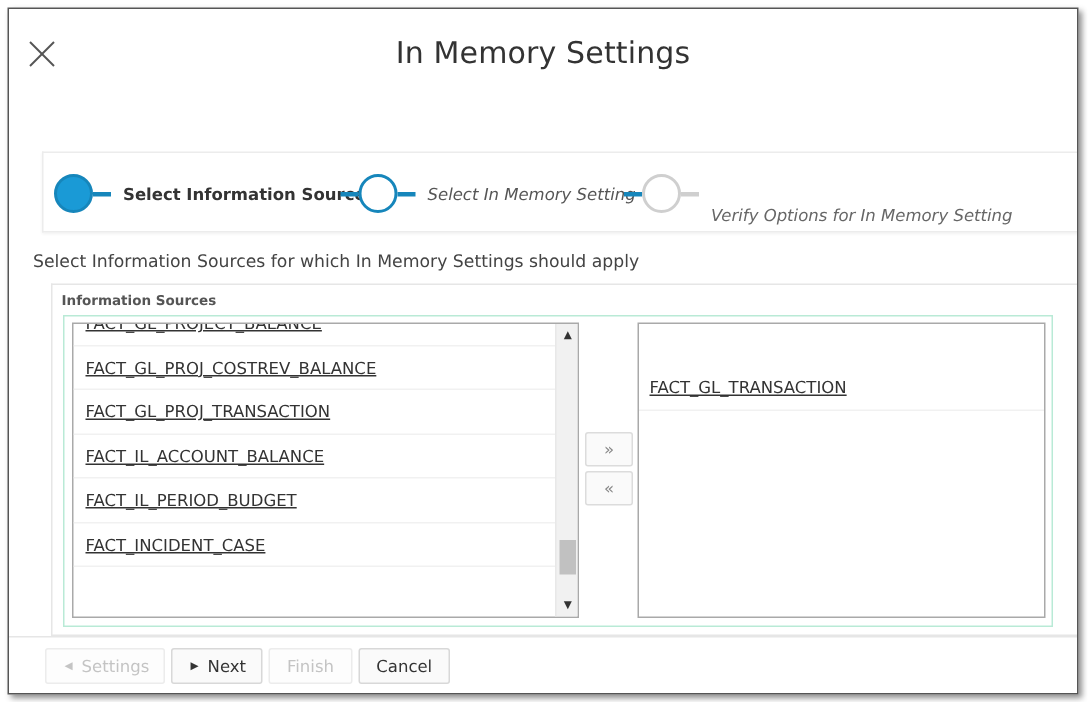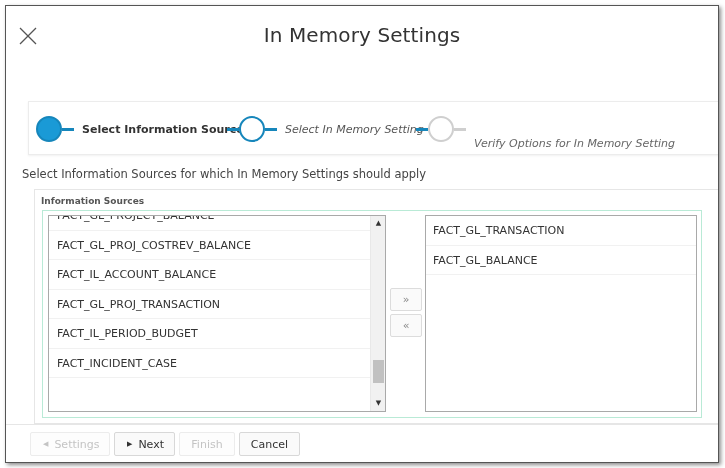--- a/index.html
+++ b/index.html
@@ -58,25 +58,25 @@
       position: absolute; left: 7px; top: 20px; width: 660px; height: 208px;
       border: 1px solid #b9ead6;
     }
     .listbox {
       position: absolute; background: #fff; border: 1px solid #a9a9a9; overflow: hidden;
     }
     .listbox.left { left: 5px; top: 4px; width: 338px; height: 197px; }
     .listbox.right { left: 382px; top: 4px; width: 272px; height: 197px; }
     .list-item {
       height: 29.5px; line-height: 29.5px; padding-left: 8px; font-size: 11px; color: #333;
-      border-bottom: 1px solid #f1f1f1; white-space: nowrap;
+      border-bottom: 1px solid #f1f1f1; white-space: nowrap; text-decoration: underline;
     }
     .listbox.left .items { position: absolute; left: 0; top: -15px; right: 15px; }
     .listbox.right .items { position: absolute; left: 0; top: 0; right: 0; }
-    .listbox.right .list-item { padding-left: 7px; }
+    .listbox.right .list-item { padding-left: 7px; margin-top: 28px; }
 
     .scrollbar {
       position: absolute; right: 0; top: 0; width: 15px; height: 100%; background: #f1f1f1;
       border-left: 1px solid #e8e8e8;
     }
     .scroll-arrow {
       position: absolute; left: 0; width: 15px; height: 15px; font-size: 7px; color: #333;
       text-align: center; line-height: 15px; cursor: pointer;
     }
     .scroll-arrow.up { top: 0; }
@@ -147,43 +147,42 @@
   <div class="instruction">Select Information Sources for which In Memory Settings should apply</div>
 
   <div class="sources-panel">
     <div class="sources-label">Information Sources</div>
     <div class="shuttle">
 
       <div class="listbox left">
         <div class="items">
           <div class="list-item">FACT_GL_PROJECT_BALANCE</div>
           <div class="list-item">FACT_GL_PROJ_COSTREV_BALANCE</div>
+          <div class="list-item">FACT_GL_PROJ_TRANSACTION</div>
           <div class="list-item">FACT_IL_ACCOUNT_BALANCE</div>
-          <div class="list-item">FACT_GL_PROJ_TRANSACTION</div>
           <div class="list-item">FACT_IL_PERIOD_BUDGET</div>
           <div class="list-item">FACT_INCIDENT_CASE</div>
         </div>
         <div class="scrollbar">
           <div class="scroll-arrow up">▲</div>
           <div class="scroll-thumb"></div>
           <div class="scroll-arrow down">▼</div>
         </div>
       </div>
 
       <div class="move-btn add">
         <span>»</span>
       </div>
       <div class="move-btn remove">
         <span>«</span>
       </div>
 
       <div class="listbox right">
         <div class="items">
           <div class="list-item">FACT_GL_TRANSACTION</div>
-          <div class="list-item">FACT_GL_BALANCE</div>
         </div>
       </div>
 
     </div>
   </div>
 
   <div class="footer-divider"></div>
 
   <div class="footer">
     <div class="btn prev disabled">

